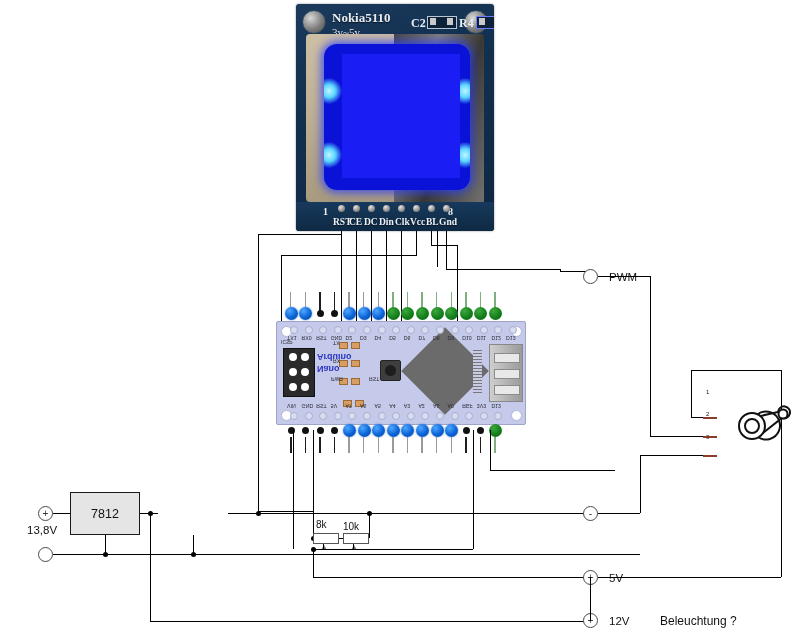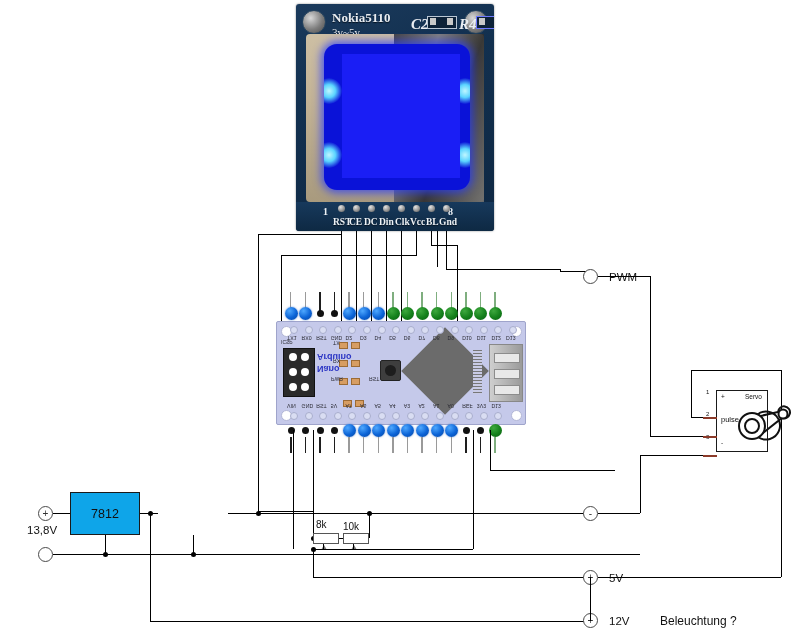--- a/index.html
+++ b/index.html
@@ -13,41 +13,41 @@
   .wv{width:1px;}
   .dot{position:absolute;width:5px;height:5px;border-radius:50%;background:#000;}
 
   
   .term{position:absolute;width:15px;height:15px;border-radius:50%;
         border:1px solid #4a4a4a;background:#fff;box-sizing:border-box;
         font-size:10px;line-height:13px;text-align:center;color:#333;}
   .termlbl{position:absolute;font-size:11.5px;color:#111;white-space:nowrap;}
 
   
-  .box{position:absolute;border:1.3px solid #1a1a1a;background:#0ea5e9;box-sizing:border-box;}
+  .box{position:absolute;border:1.3px solid #1a1a1a;background:#e5e5e5;box-sizing:border-box;}
   .boxlbl{position:absolute;width:100%;text-align:center;font-size:12.5px;color:#111;}
 
   
   .res{position:absolute;width:26px;height:11px;border:1px solid #555;background:#fff;box-sizing:border-box;}
   .reslbl{position:absolute;font-size:10px;color:#111;white-space:nowrap;}
   .arrow{position:absolute;width:0;height:0;border-left:3px solid transparent;
          border-right:3px solid transparent;border-bottom:5px solid #777;}
 
   
   #lcd{position:absolute;left:296px;top:4px;width:198px;height:227px;
        background:linear-gradient(160deg,#1b3a5c 0%,#12304f 35%,#0e2742 100%);
        border-radius:3px;box-shadow:0 0 2px rgba(0,0,0,.5);overflow:hidden;}
   .lcdhole{position:absolute;width:22px;height:22px;border-radius:50%;
            background:radial-gradient(circle at 35% 32%,#d8d8d8,#7d7d7d 55%,#4a4a4a);
            border:1px solid #26445f;}
   #lcdtxt{position:absolute;left:36px;top:8px;color:#e9edf2;font-family:"Liberation Serif",serif;
           font-size:13px;font-weight:bold;line-height:12px;text-shadow:0 1px 1px #04121f;}
   #lcdtxt .sub{font-size:11px;font-weight:normal;display:block;margin-top:2px;}
-  .smd{position:absolute;font-family:"Liberation Serif",serif;font-size:15px;
-       color:#e9edf2;font-weight:bold;font-style:italic;}
+  .smd{position:absolute;font-family:"Liberation Serif",serif;font-size:12px;
+       color:#e9edf2;font-weight:bold;}
   .smdpart{position:absolute;height:11px;border:1px solid #b9c6d4;background:#0d2238;}
   .smdpart i{position:absolute;top:1px;width:6px;height:7px;background:#c9c9c9;display:block;}
 
   #bezel{position:absolute;left:10px;top:30px;width:178px;height:168px;
          background:linear-gradient(180deg,#cdbfa4 0%,#c3b395 40%,#a89a7e 100%);
          border-radius:4px;}
   #bezelmetal{position:absolute;left:88px;top:0px;width:90px;height:168px;
          background:linear-gradient(110deg,#3b3b3b,#7a7a7a 30%,#2d2d2d 60%,#6e6e6e 100%);
          opacity:.92;}
   #glass{position:absolute;left:18px;top:10px;width:146px;height:146px;
@@ -452,26 +452,20 @@
   <div class="w wh" style="left:598px;top:513px;width:42px;"></div>
   <div class="w wv" style="left:640px;top:455px;height:58px;"></div>
   <div class="w wh" style="left:640px;top:455px;width:76px;"></div>
 
   <div class="w wv" style="left:590px;top:577px;height:44px;"></div>
 
   <div class="w wv" style="left:691px;top:370px;height:47px;"></div>
   <div class="w wh" style="left:691px;top:370px;width:90px;"></div>
   <div class="w wh" style="left:691px;top:417px;width:25px;"></div>
 
-  <div class="box" style="left:716px;top:390px;width:52px;height:62px;background:#fff;">
-    <div style="position:absolute;left:4px;top:2px;font-size:6.5px;color:#111;">+</div>
-    <div style="position:absolute;left:4px;top:24px;font-size:7.5px;color:#111;">pulse</div>
-    <div style="position:absolute;left:4px;top:48px;font-size:6.5px;color:#111;">-</div>
-    <div style="position:absolute;left:28px;top:2px;font-size:6.5px;color:#111;">Servo</div>
-  </div>
   <div style="position:absolute;left:706px;top:389px;font-size:6px;color:#111;">1</div>
   <div style="position:absolute;left:706px;top:411px;font-size:6px;color:#111;">2</div>
   <div style="position:absolute;left:706px;top:434px;font-size:6px;color:#111;">3</div>
   <div class="w wh" style="left:703px;top:417px;width:14px;background:#8c3b2a;height:1.6px;"></div>
   <div class="w wh" style="left:703px;top:436px;width:14px;background:#8c3b2a;height:1.6px;"></div>
   <div class="w wh" style="left:703px;top:455px;width:14px;background:#8c3b2a;height:1.6px;"></div>
 
   <svg id="servofig" style="left:738px;top:404px;" width="56" height="44">
     <path d="M14,22 A14,14 0 1,1 20,33 L44,14 A6,6 0 1,0 40,8 L18,13 Z" fill="none" stroke="#111" stroke-width="2"></path>
     <circle cx="14" cy="22" r="13" fill="#fff" stroke="#111" stroke-width="2"></circle>

